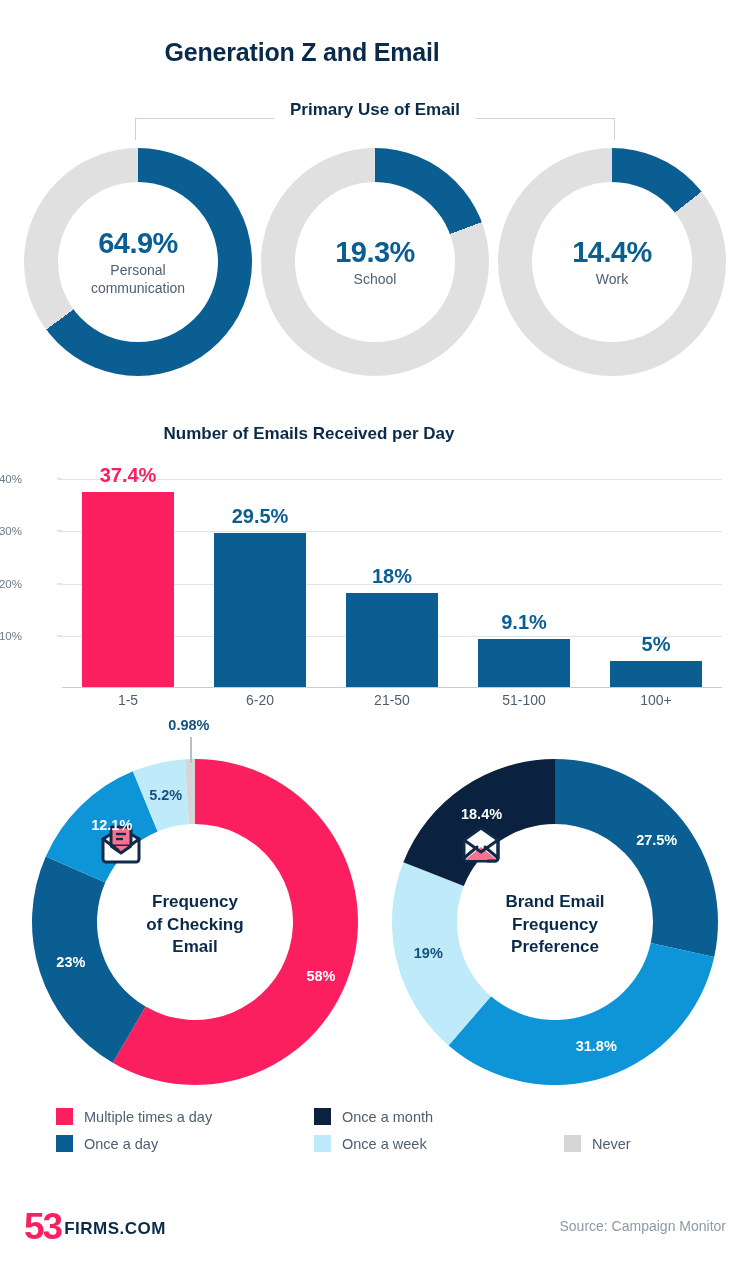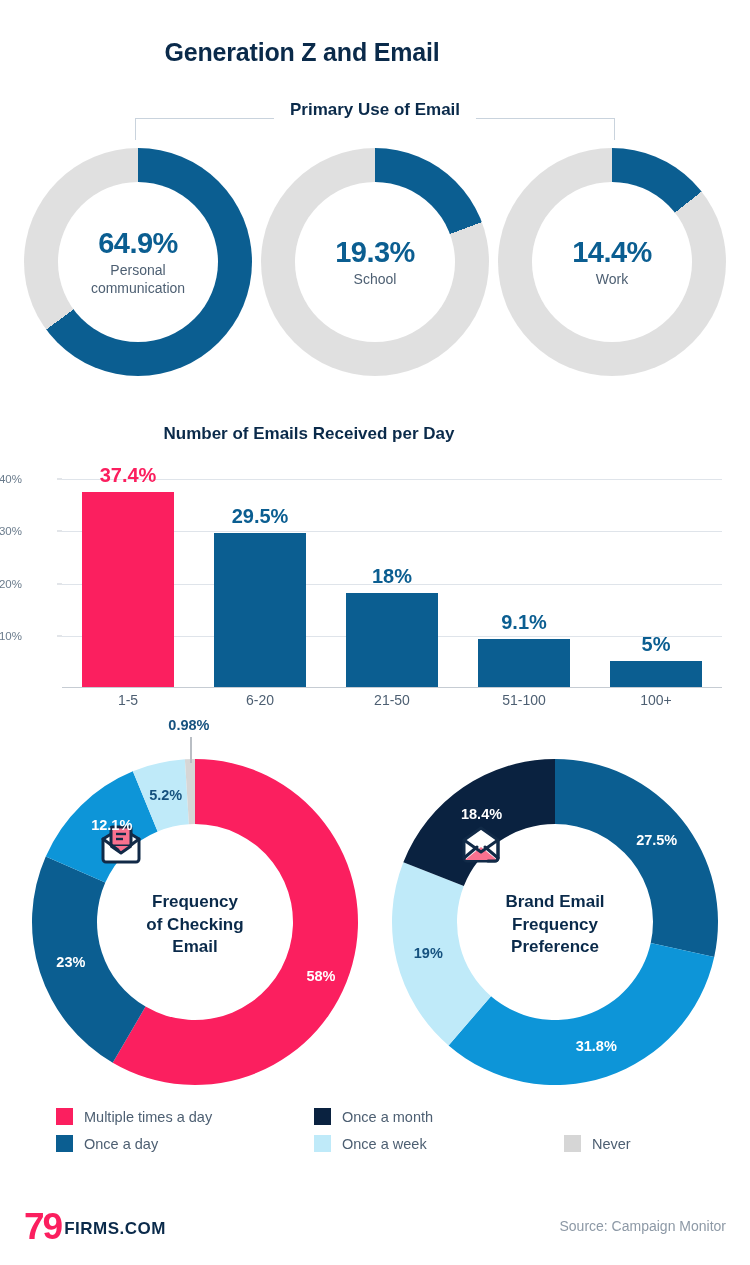--- a/index.html
+++ b/index.html
@@ -300,19 +300,19 @@
         </div>
         <div class="legend-item col3">
           <span class="sw" style="background: rgb(214, 214, 214);"></span>
           <span class="txt">Never</span>
         </div>
       </div>
     </div>
 
   <div class="footer">
     <div class="logo">
-      <span class="nines">79</span>
+      <span class="nines">53</span>
       <span class="firms">FIRMS.COM</span>
     </div>
     <div class="source">Source: Campaign Monitor</div>
   </div>
 
 </div>
 
 </body></html>

